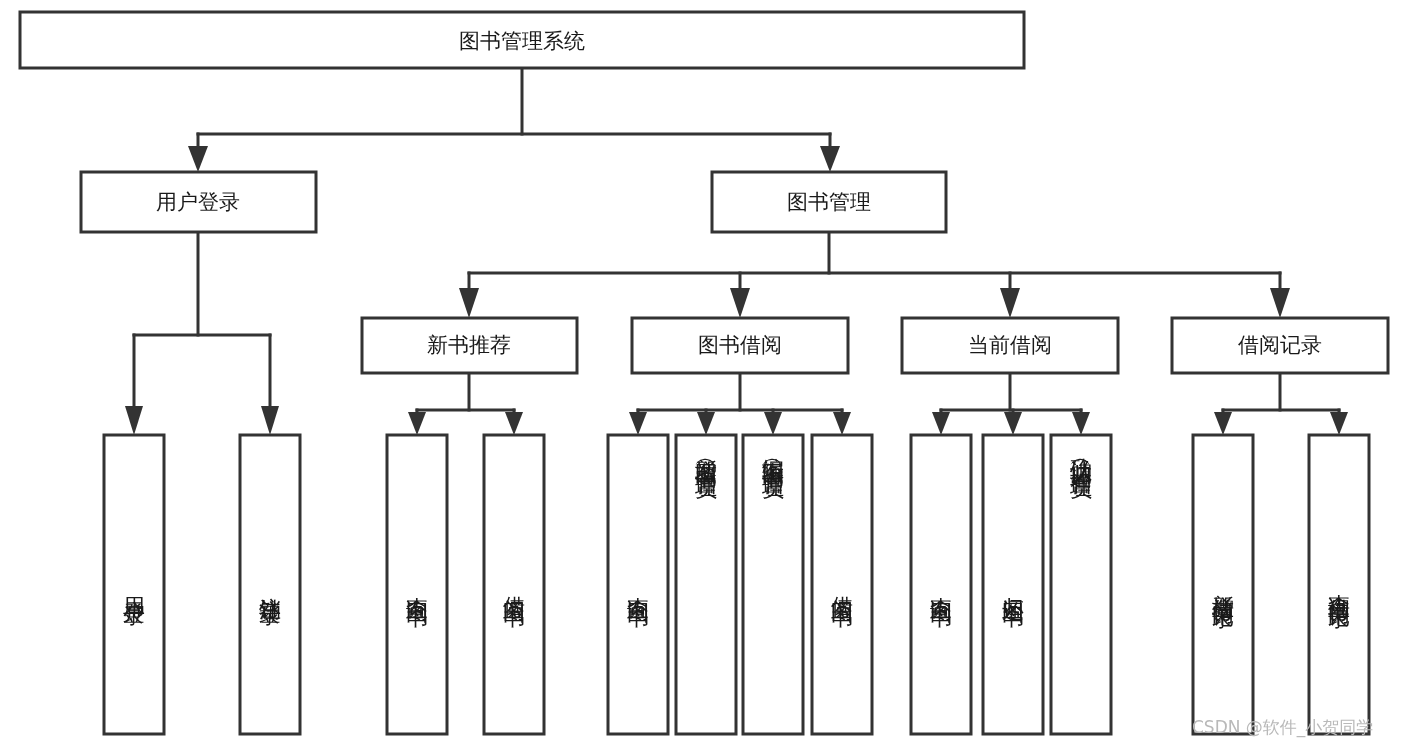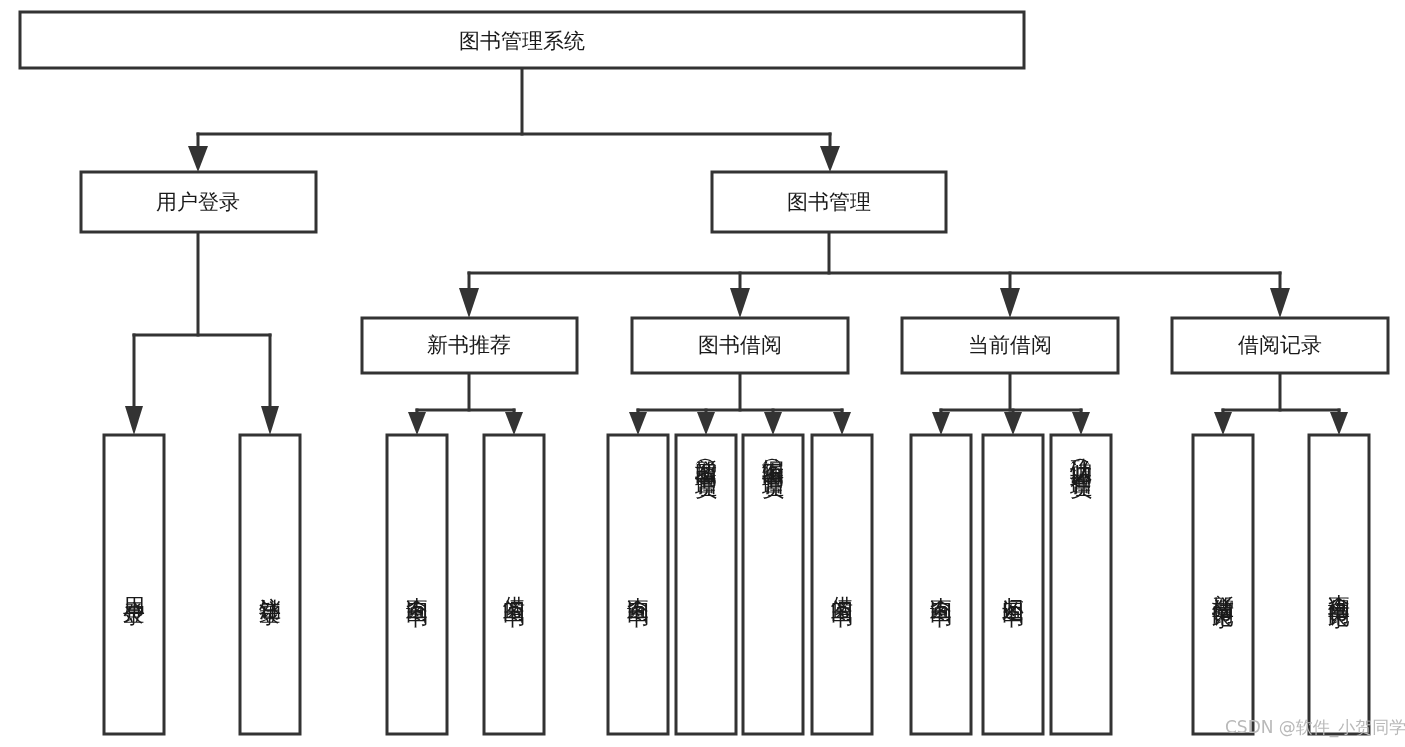--- a/index.html
+++ b/index.html
@@ -60,21 +60,20 @@
     pointer-events: none;
     user-select: none;
   }
   .watermark {
     position: absolute;
     font-family: "DejaVu Sans", "Liberation Sans", sans-serif;
     font-size: 17px;
     color: #b9b9b9;
     white-space: nowrap;
     user-select: none;
-    padding-left: 33px;
   }
 </style>
 </head>
 <body>
 
 <div id="canvas">
 
   <svg class="layer" viewBox="0 0 1405 747" xmlns="http://www.w3.org/2000/svg">
 
     <defs>

